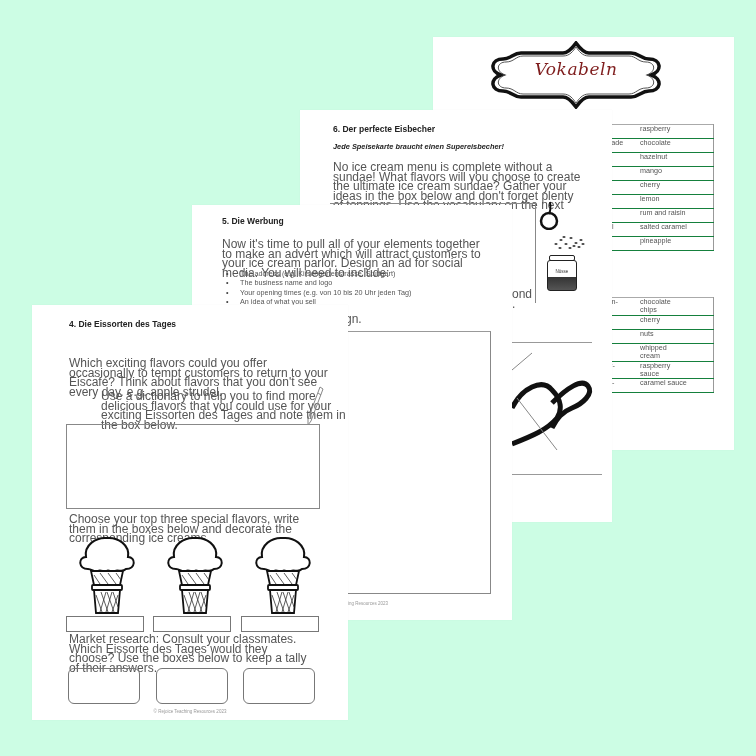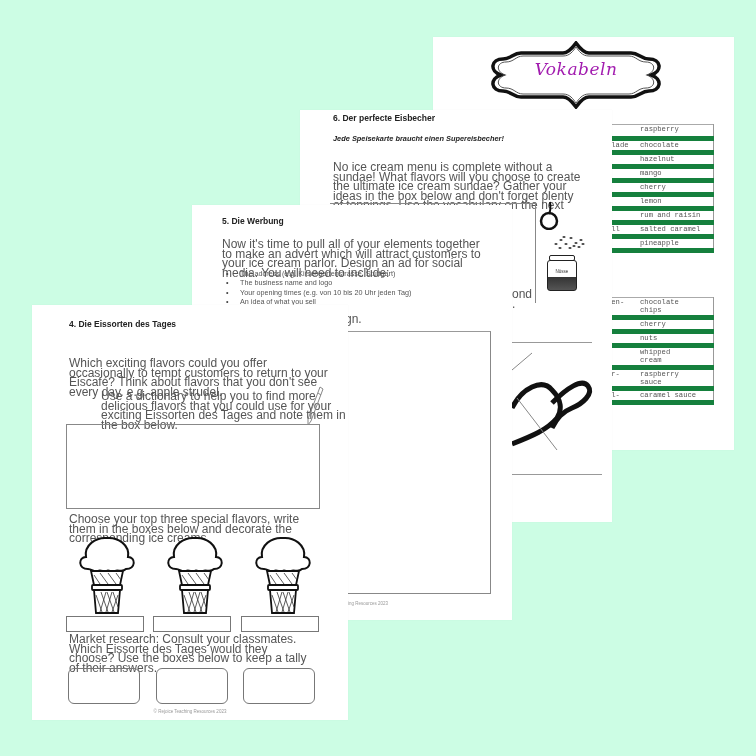--- a/index.html
+++ b/index.html
@@ -15,21 +15,21 @@
   }
   .h { font-weight:bold; font-size:8.5px; color:#222; position:absolute; }
   .sub { font-weight:bold; font-style:italic; font-size:7.4px; color:#222; position:absolute; line-height:9.5px; }
   .p { font-size:12px; color:#555; position:absolute; line-height:9.6px; }
   .box { position:absolute; border:1.5px solid #888; box-sizing:border-box; }
   .footer { position:absolute; font-size:4.5px; color:#999; }
 
   
   #p4 { left:433px; top:37px; width:301px; height:413px; }
   .vtable { position:absolute; border-collapse:collapse; font-size:7.2px; color:#555; }
-  .vtable td { border-top:1px solid #aaa; border-bottom:5px solid #15803d; padding:0 4px; vertical-align:top; line-height:8.4px;font-family:Liberation Mono, monospace; }
+  .vtable td { border-top:1px solid #aaa; border-bottom:1px solid #15803d; padding:0 4px; vertical-align:top; line-height:8.4px; }
   .vtable td.r { border-right:1.5px solid #999; }
 
   
   #p3 { left:300px; top:110px; width:312px; height:412px; }
   
   #p2 { left:192px; top:205px; width:320px; height:415px; }
   
   #p1 { left:32px; top:305px; width:316px; height:415px; }
 
   ul.bl { position:absolute; margin:0; padding:0 0 0 18px; font-size:7.2px; color:#555; line-height:9.3px; }
@@ -41,21 +41,21 @@
   .tbox { position:absolute; border:1.2px solid #777; border-radius:6px; box-sizing:border-box; height:36px; width:72px; }
 </style>
 </head>
 <body>
 
 <div class="page" id="p4">
   <svg style="position:absolute;left:48px;top:4px;" width="190" height="68" viewBox="0 0 190 68">
     <path d="M20 34 C 8 30, 10 18, 22 18 C 30 18, 32 12, 40 12 L 82 12 C 88 12, 92 6, 95 2 C 98 6, 102 12, 108 12 L 150 12 C 158 12, 160 18, 168 18 C 180 18, 182 30, 170 34 C 182 38, 180 50, 168 50 C 160 50, 158 56, 150 56 L 108 56 C 102 56, 98 62, 95 66 C 92 62, 88 56, 82 56 L 40 56 C 32 56, 30 50, 22 50 C 10 50, 8 38, 20 34 Z" fill="none" stroke="#111" stroke-width="3.5"></path>
     <path d="M24 34 C 14 30, 16 21, 25 21 C 33 21, 35 15, 42 15 L 82 15 C 89 15, 92 10, 95 6 C 98 10, 101 15, 108 15 L 148 15 C 155 15, 157 21, 165 21 C 174 21, 176 30, 166 34 C 176 38, 174 47, 165 47 C 157 47, 155 53, 148 53 L 108 53 C 101 53, 98 58, 95 62 C 92 58, 89 53, 82 53 L 42 53 C 35 53, 33 47, 25 47 C 16 47, 14 38, 24 34 Z" fill="none" stroke="#555" stroke-width="1"></path>
   </svg>
-  <div style="position:absolute;left:48px;top:22px;width:190px;text-align:center;font-family:'DejaVu Serif',serif;font-style:italic;font-size:17px;color:#a21caf;letter-spacing:0.5px;">Vokabeln</div>
+  <div style="position:absolute;left:48px;top:22px;width:190px;text-align:center;font-family:'DejaVu Serif',serif;font-style:italic;font-size:17px;color:#7f1d1d;letter-spacing:0.5px;">Vokabeln</div>
 
   <table class="vtable" style="left:157px;top:87px;width:124px;">
     <tbody id="vt1">
         <tr style="height: 14px;">
           <td style="width: 38px; white-space: pre-line;">er</td>
           <td class="r" style="white-space: pre-line;">raspberry</td>
         </tr>
         <tr style="height: 14px;">
           <td style="width: 38px; white-space: pre-line;">hokolade</td>
           <td class="r" style="white-space: pre-line;">chocolate</td>
@@ -119,22 +119,22 @@
         <tr style="height: 14px;">
           <td style="width: 38px; white-space: pre-line;">ramel-</td>
           <td class="r" style="white-space: pre-line;">caramel sauce</td>
         </tr>
       </tbody>
   </table>
   <div class="footer" style="left:162px;top:392px;">23</div>
 </div>
 
 <div class="page" id="p3">
-  <div class="h" style="left:33px;top:3px;">6. Der perfecte Eisbecher</div>
-  <div class="sub" style="left:33px;top:24px;">Jede Speisekarte braucht einen Supereisbecher!</div>
+  <div class="h" style="left:33px;top:14px;">6. Der perfecte Eisbecher</div>
+  <div class="sub" style="left:33px;top:32px;">Jede Speisekarte braucht einen Supereisbecher!</div>
   <div class="p" style="left:33px;top:53px;width:248px;">No ice cream menu is complete without a sundae! What flavors will you choose to create the ultimate ice cream sundae? Gather your ideas in the box below and don't forget plenty of toppings. Use the vocabulary on the next page to help you.</div>
   <div class="box" style="left:30px;top:93px;width:206px;height:100px;border-bottom:none;border-left:none;"></div>
   <svg style="position:absolute;left:237px;top:90px;" width="26" height="30" viewBox="0 0 26 30">
     <path d="M13 2 C 14 8, 13 12, 12 14" stroke="#111" stroke-width="2" fill="none"></path>
     <circle cx="12" cy="21" r="8" fill="none" stroke="#111" stroke-width="2.5"></circle>
   </svg>
   <svg style="position:absolute;left:252px;top:124px;" width="34" height="18" viewBox="0 0 34 18">
     <g fill="#444">
       <ellipse cx="4" cy="10" rx="1.6" ry="1"></ellipse>
         <ellipse cx="9" cy="6" rx="1.6" ry="1"></ellipse>

